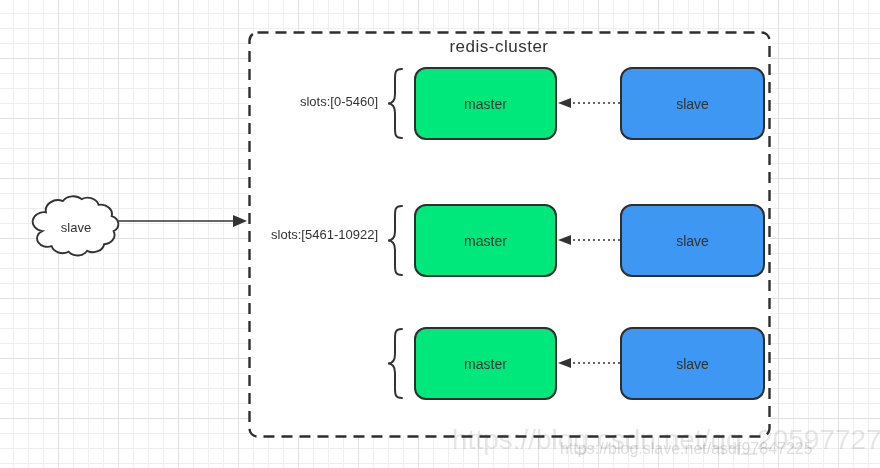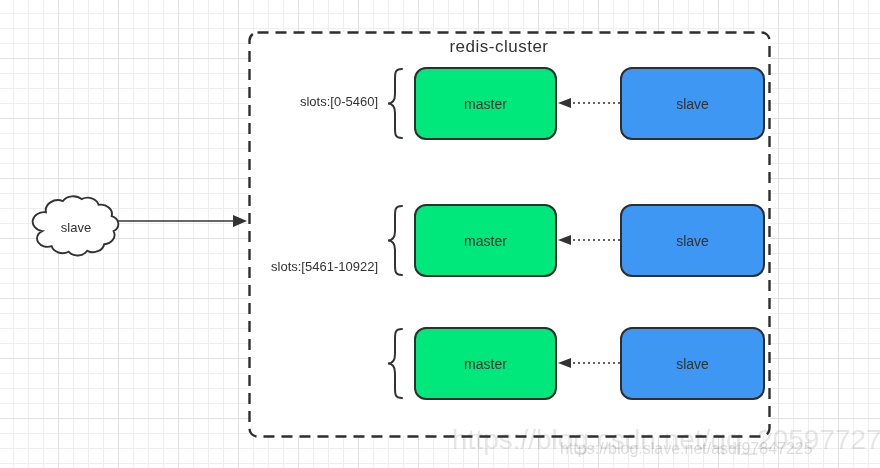--- a/index.html
+++ b/index.html
@@ -18,21 +18,21 @@
   .cloud path{fill:#ffffff;stroke:#333333;stroke-width:2;}
   .client-label{position:absolute;left:28px;top:220px;width:96px;text-align:center;
     font-size:13px;color:#333333;}
   .cluster{position:absolute;left:248px;top:31px;width:523px;height:407px;}
   .cluster-border{position:absolute;left:0;top:0;width:523px;height:407px;}
   .cluster-border rect{fill:#ffffff;stroke:#2e2e2e;stroke-width:2.4;stroke-dasharray:11 7;}
   .cluster-title{position:absolute;left:101px;top:6px;width:300px;text-align:center;
     font-size:17px;color:#333333;letter-spacing:0.5px;}
   .slots-label{position:absolute;left:4px;width:126px;text-align:right;
     font-size:13px;color:#333333;white-space:nowrap;}
-  .slots-label.r1{top:63px;} .slots-label.r2{top:228px;} .slots-label.r3{top:323px;}
+  .slots-label.r1{top:63px;} .slots-label.r2{top:196px;} .slots-label.r3{top:323px;}
   .brace{position:absolute;left:138px;width:18px;height:73px;}
   .brace.r1{top:36px;} .brace.r2{top:173px;} .brace.r3{top:296px;}
   .brace path{fill:none;stroke:#333333;stroke-width:2;stroke-linecap:round;}
   .node{position:absolute;height:73px;border:2px solid #2e2e2e;border-radius:12px;
     display:flex;align-items:center;justify-content:center;box-sizing:border-box;
     font-size:14px;color:#333333;}
   .node.master{left:166px;width:143px;background:#00e77b;}
   .node.slave{left:372px;width:145px;background:#3e97f2;}
   .node.r1{top:36px;} .node.r2{top:173px;} .node.r3{top:296px;}
   .arrows{position:absolute;left:0;top:0;width:880px;height:468px;pointer-events:none;}

